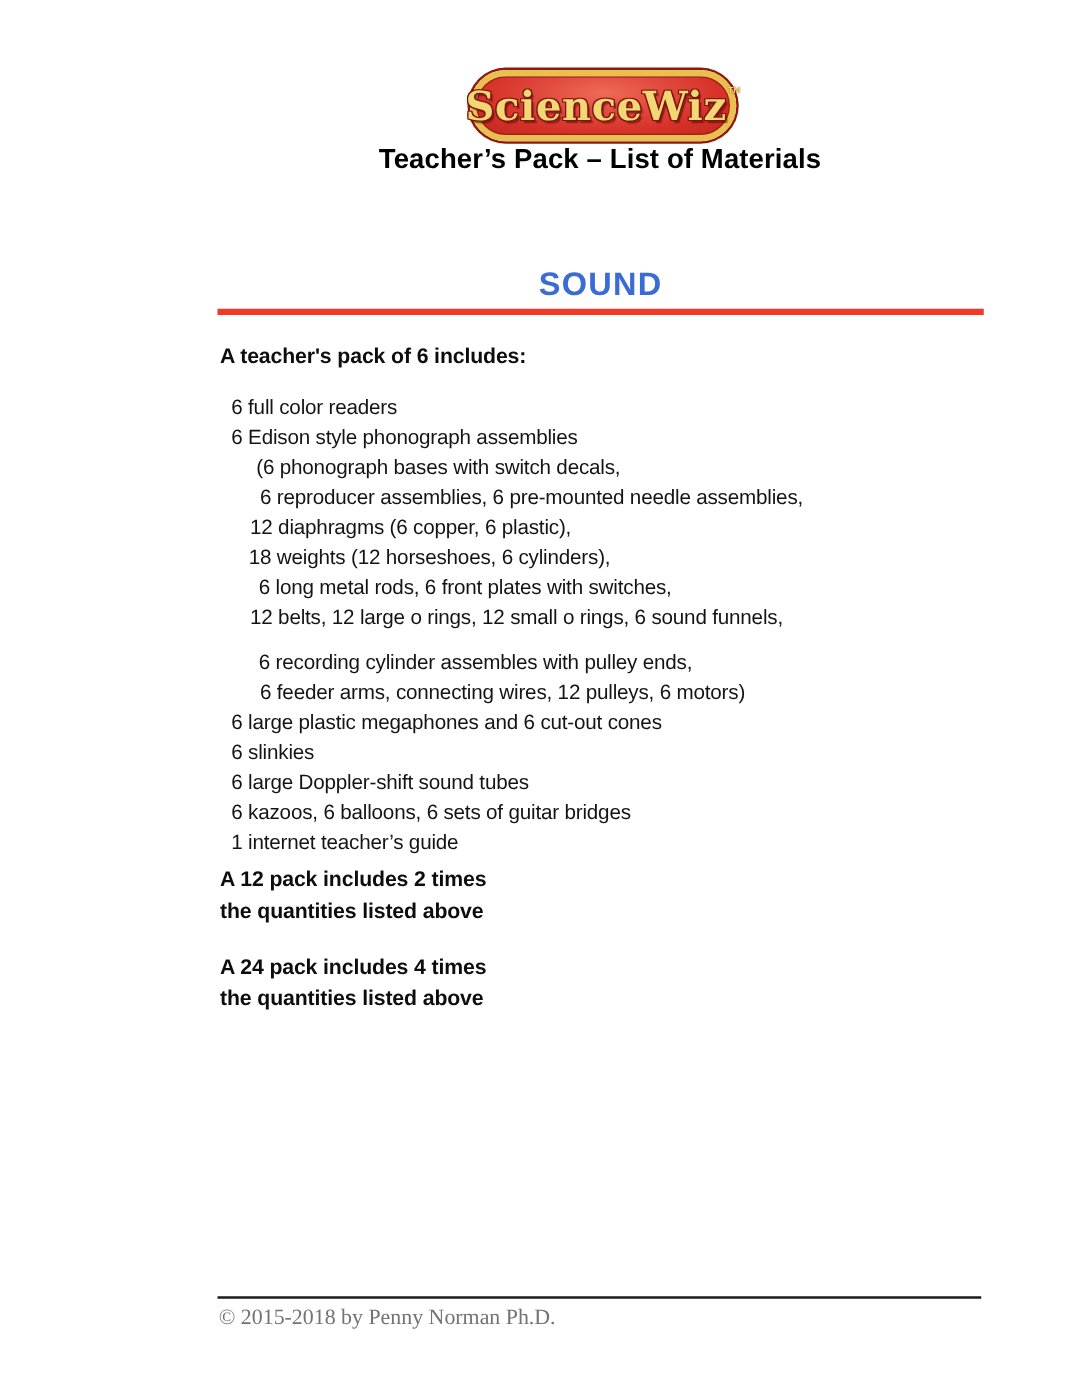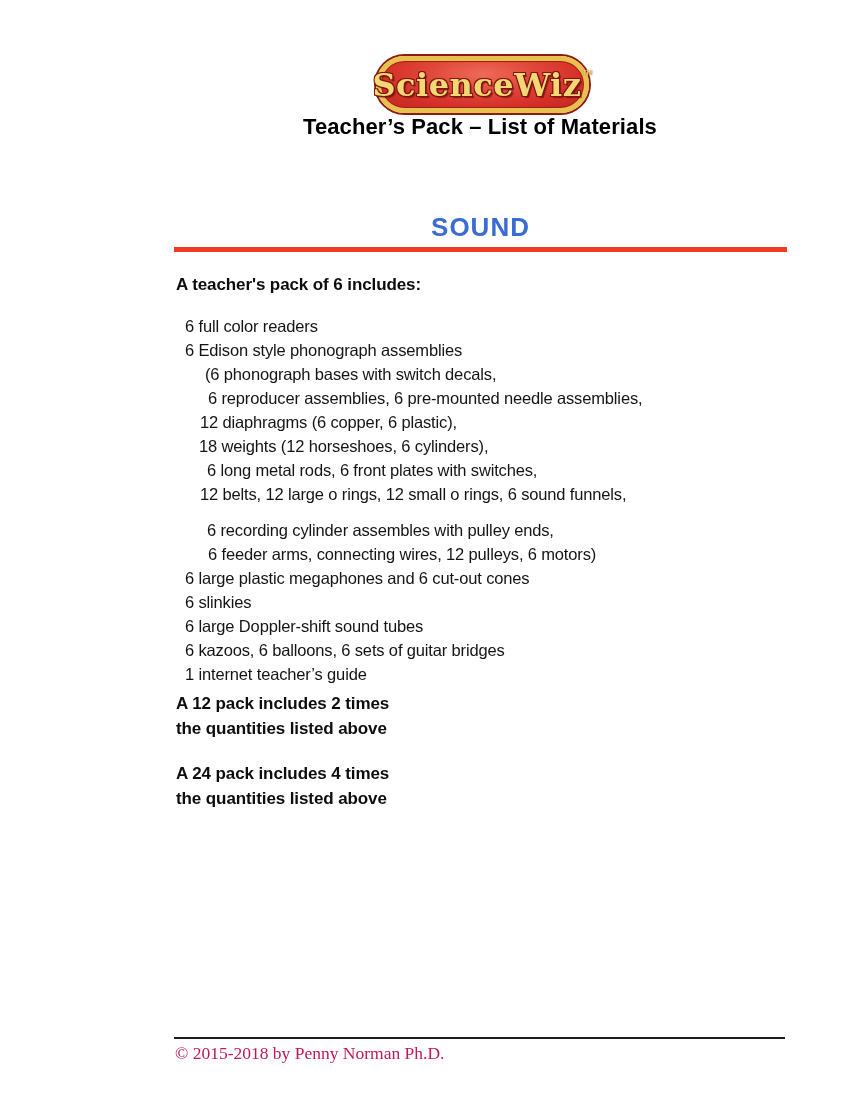--- a/index.html
+++ b/index.html
@@ -129,21 +129,21 @@
     width: 611px;
     height: 2px;
     background: var(--footer-line, #1c1c1c);
   }
   .copyright {
     position: absolute;
     left: 123px;
     top: 1043px;
     font-family: "Liberation Serif", serif;
     font-size: 17.5px;
-    color: #be185d;
+    color: #737373;
   }
 </style>
 </head>
 <body>
 
 <div class="page">
 
   <div class="logo">
     <span class="logo-text">ScienceWiz</span>
     <span class="logo-tm">TM</span>

